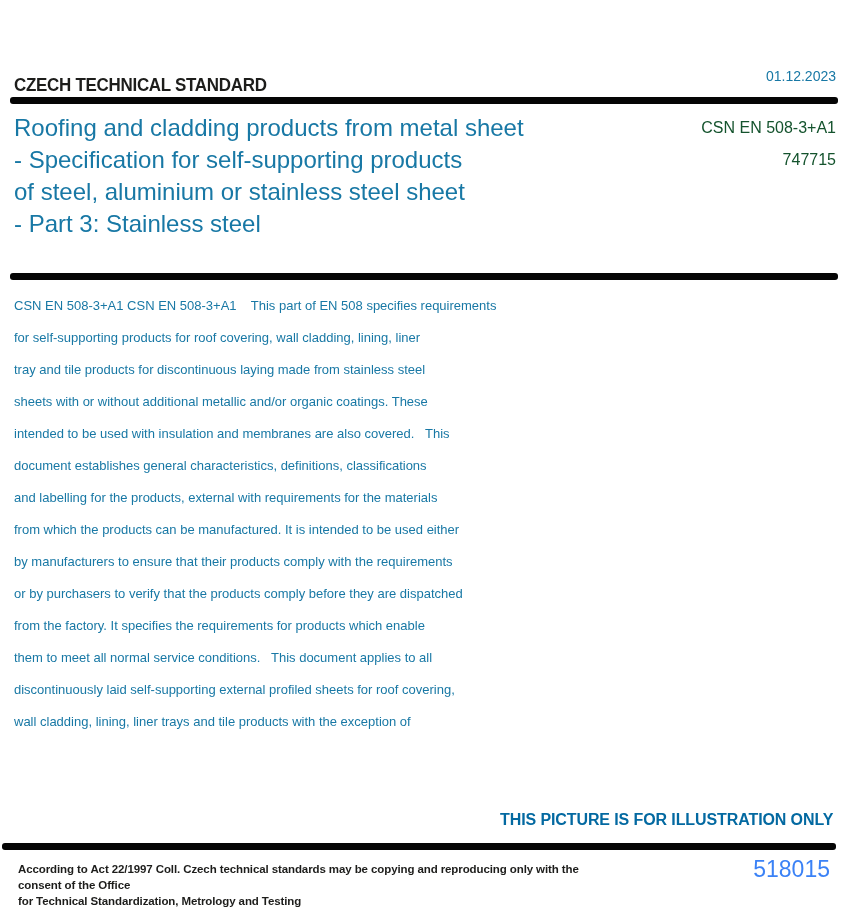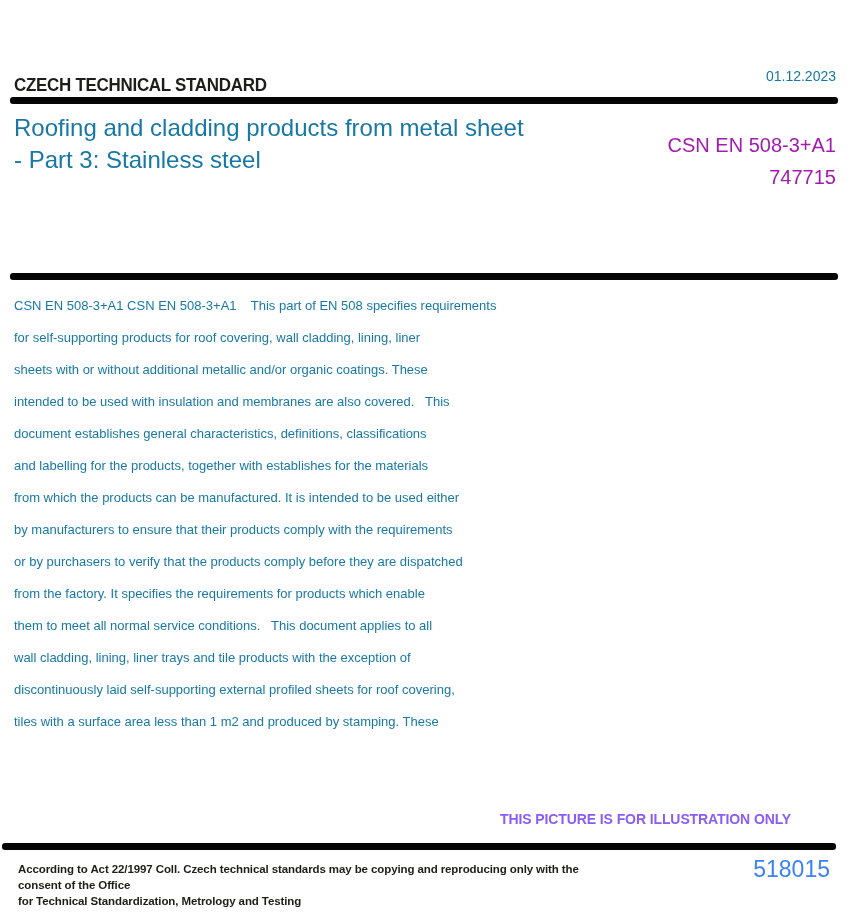--- a/index.html
+++ b/index.html
@@ -45,43 +45,42 @@
     width: 560px;
     color: #1878a5;
     font-size: 24px;
   }
   .title-block > div { height: 32px; line-height: 32px; white-space: pre; }
   .code-block {
     position: absolute;
     right: 29px;
     top: 112px;
     width: 260px;
-    color: #a21caf;
-    font-size: 20px;
+    color: #14532d;
+    font-size: 16px;
     text-align: right;
-    margin-top: 17px;
   }
   .code-block > div { height: 32px; line-height: 32px; }
   .abstract {
     position: absolute;
     left: 14px;
     top: 290px;
     width: 830px;
     color: #1878a5;
     font-size: 13px;
   }
   .abstract > div { height: 32px; line-height: 32px; white-space: pre; }
   .illustration-notice {
     position: absolute;
     left: 500px;
     top: 811px;
-    font-size: 14px;
+    font-size: 16px;
     font-weight: bold;
     letter-spacing: -0.1px;
-    color: #8b5cf6;
+    color: #0369a1;
   }
   .footer-legal {
     position: absolute;
     left: 18px;
     top: 861px;
     width: 600px;
     font-size: 11.5px;
     font-weight: bold;
     letter-spacing: -0.1px;
     line-height: 16px;
@@ -101,45 +100,47 @@
 <div class="page">
 
   <div class="header-title">CZECH TECHNICAL STANDARD</div>
 
   <div class="header-date">01.12.2023</div>
 
   <div class="rule rule-1"></div>
 
   <div class="title-block">
       <div>Roofing and cladding products from metal sheet</div>
+      <div>- Specification for self-supporting products</div>
+      <div>of steel, aluminium or stainless steel sheet</div>
       <div>- Part 3: Stainless steel</div>
     </div>
 
   <div class="code-block">
     <div>CSN EN 508-3+A1</div>
     <div>747715</div>
   </div>
 
   <div class="rule rule-2"></div>
 
   <div class="abstract">
       <div>CSN EN 508-3+A1 CSN EN 508-3+A1    This part of EN 508 specifies requirements</div>
       <div>for self-supporting products for roof covering, wall cladding, lining, liner</div>
+      <div>tray and tile products for discontinuous laying made from stainless steel</div>
       <div>sheets with or without additional metallic and/or organic coatings. These</div>
       <div>intended to be used with insulation and membranes are also covered.   This</div>
       <div>document establishes general characteristics, definitions, classifications</div>
-      <div>and labelling for the products, together with establishes for the materials</div>
+      <div>and labelling for the products, external with requirements for the materials</div>
       <div>from which the products can be manufactured. It is intended to be used either</div>
       <div>by manufacturers to ensure that their products comply with the requirements</div>
       <div>or by purchasers to verify that the products comply before they are dispatched</div>
       <div>from the factory. It specifies the requirements for products which enable</div>
       <div>them to meet all normal service conditions.   This document applies to all</div>
+      <div>discontinuously laid self-supporting external profiled sheets for roof covering,</div>
       <div>wall cladding, lining, liner trays and tile products with the exception of</div>
-      <div>discontinuously laid self-supporting external profiled sheets for roof covering,</div>
-      <div>tiles with a surface area less than 1 m2 and produced by stamping. These</div>
     </div>
 
   <div class="illustration-notice">THIS PICTURE IS FOR ILLUSTRATION ONLY</div>
 
   <div class="rule rule-footer"></div>
 
   <div class="footer-legal">
     <div>According to Act 22/1997 Coll. Czech technical standards may be copying and reproducing only with the consent of the Office</div>
     <div>for Technical Standardization, Metrology and Testing</div>
   </div>

